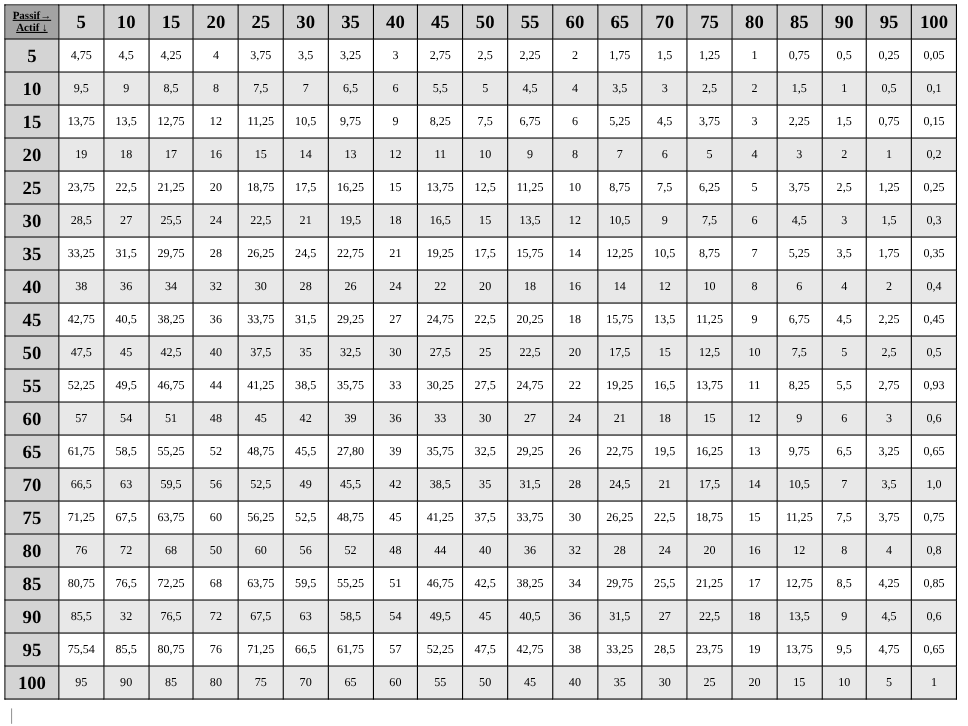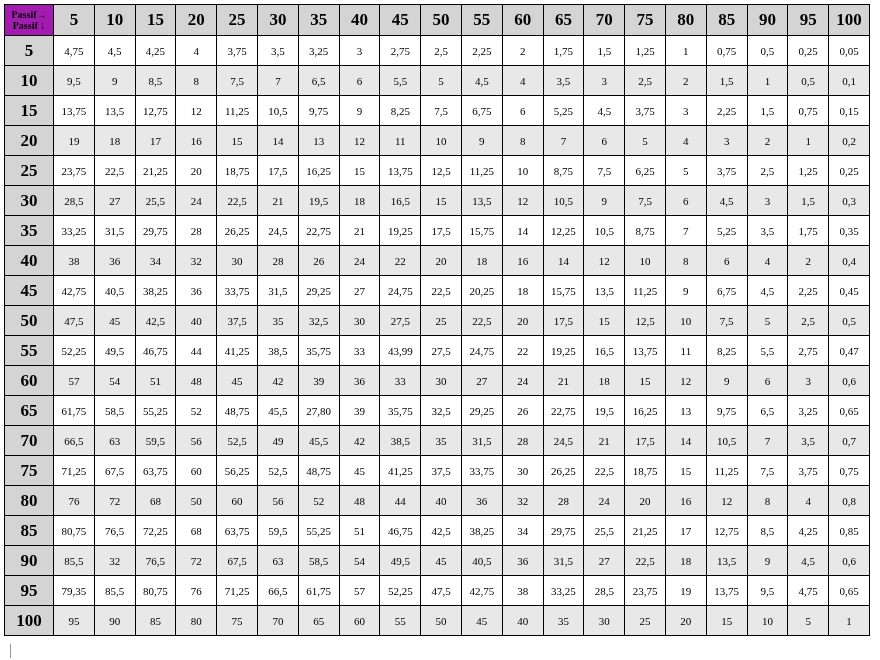--- a/index.html
+++ b/index.html
@@ -30,29 +30,30 @@
     border: 1px solid #000000;
     text-align: center;
     vertical-align: middle;
     font-family: "Liberation Serif", serif;
     padding: 0;
     overflow: hidden;
     white-space: nowrap;
   }
   
   th.corner {
-    background: #a21caf;
+    background: #a3a3a3;
     height: 30px;
     width: 48px;
     font-size: 10px;
     font-weight: bold;
     font-family: "Liberation Sans", sans-serif;
     text-align: left;
     padding: 2px 3px;
     line-height: 11px;
+    text-decoration: underline;
   }
   th.corner .c1 { display: block; }
   th.corner .c2 { display: block; }
   
   th.colhead {
     background: #d4d4d4;
     font-size: 17px;
     font-weight: bold;
     height: 30px;
   }
@@ -83,21 +84,21 @@
 </style>
 </head>
 <body>
 
 <div id="wrap">
   <table class="matrix">
     <thead>
       <tr>
         <th class="corner">
           <span class="c1">Passif→</span>
-          <span class="c2">Passif ↓</span>
+          <span class="c2">Actif ↓</span>
         </th>
       <th class="colhead">5</th>
           <th class="colhead">10</th>
           <th class="colhead">15</th>
           <th class="colhead">20</th>
           <th class="colhead">25</th>
           <th class="colhead">30</th>
           <th class="colhead">35</th>
           <th class="colhead">40</th>
           <th class="colhead">45</th>
@@ -348,32 +349,32 @@
         <tr class="odd">
           <th class="rowhead">55</th>
           <td class="cell">52,25</td>
           <td class="cell">49,5</td>
           <td class="cell">46,75</td>
           <td class="cell">44</td>
           <td class="cell">41,25</td>
           <td class="cell">38,5</td>
           <td class="cell">35,75</td>
           <td class="cell">33</td>
-          <td class="cell">43,99</td>
+          <td class="cell">30,25</td>
           <td class="cell">27,5</td>
           <td class="cell">24,75</td>
           <td class="cell">22</td>
           <td class="cell">19,25</td>
           <td class="cell">16,5</td>
           <td class="cell">13,75</td>
           <td class="cell">11</td>
           <td class="cell">8,25</td>
           <td class="cell">5,5</td>
           <td class="cell">2,75</td>
-          <td class="cell">0,47</td>
+          <td class="cell">0,93</td>
         </tr>
         <tr class="even">
           <th class="rowhead">60</th>
           <td class="cell">57</td>
           <td class="cell">54</td>
           <td class="cell">51</td>
           <td class="cell">48</td>
           <td class="cell">45</td>
           <td class="cell">42</td>
           <td class="cell">39</td>
@@ -428,21 +429,21 @@
           <td class="cell">35</td>
           <td class="cell">31,5</td>
           <td class="cell">28</td>
           <td class="cell">24,5</td>
           <td class="cell">21</td>
           <td class="cell">17,5</td>
           <td class="cell">14</td>
           <td class="cell">10,5</td>
           <td class="cell">7</td>
           <td class="cell">3,5</td>
-          <td class="cell">0,7</td>
+          <td class="cell">1,0</td>
         </tr>
         <tr class="odd">
           <th class="rowhead">75</th>
           <td class="cell">71,25</td>
           <td class="cell">67,5</td>
           <td class="cell">63,75</td>
           <td class="cell">60</td>
           <td class="cell">56,25</td>
           <td class="cell">52,5</td>
           <td class="cell">48,75</td>
@@ -524,21 +525,21 @@
           <td class="cell">27</td>
           <td class="cell">22,5</td>
           <td class="cell">18</td>
           <td class="cell">13,5</td>
           <td class="cell">9</td>
           <td class="cell">4,5</td>
           <td class="cell">0,6</td>
         </tr>
         <tr class="odd">
           <th class="rowhead">95</th>
-          <td class="cell">79,35</td>
+          <td class="cell">75,54</td>
           <td class="cell">85,5</td>
           <td class="cell">80,75</td>
           <td class="cell">76</td>
           <td class="cell">71,25</td>
           <td class="cell">66,5</td>
           <td class="cell">61,75</td>
           <td class="cell">57</td>
           <td class="cell">52,25</td>
           <td class="cell">47,5</td>
           <td class="cell">42,75</td>

